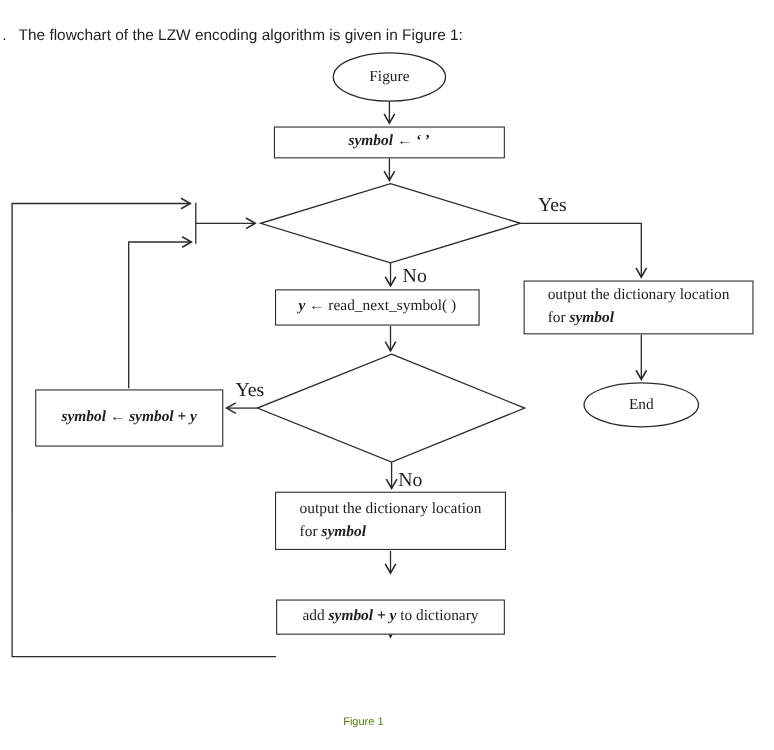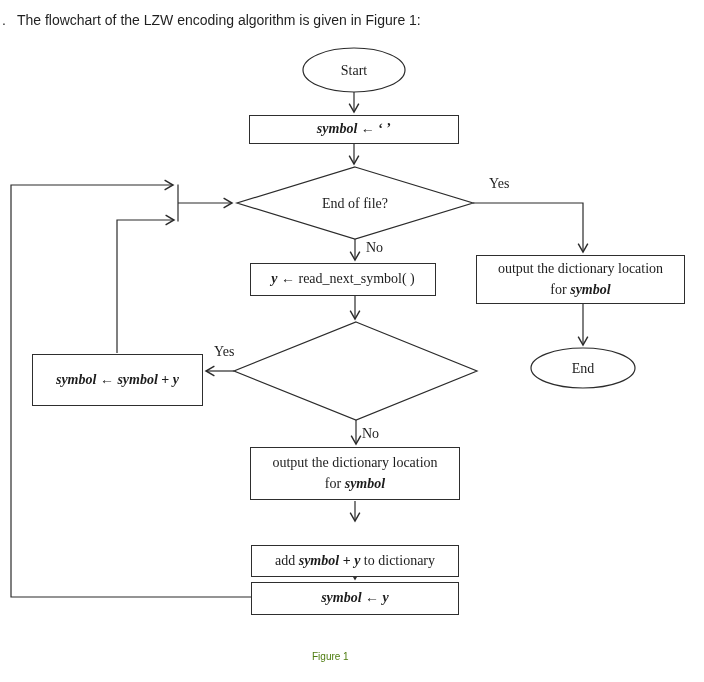--- a/index.html
+++ b/index.html
@@ -8,53 +8,52 @@
     width: 704px;
     height: 682px;
     background: #ffffff;
     font-family: "Liberation Serif", "DejaVu Serif", serif;
     color: #1c1c1c;
     overflow: hidden;
   }
   .heading {
     position: absolute;
     left: 2px;
-    top: 12px;
+    top: 23px;
     font-family: "Liberation Sans", "DejaVu Sans", sans-serif;
     font-size: 14px;
     color: #1f1f1f;
     white-space: nowrap;
   }
   .heading .marker { display: inline-block; }
   .heading .htext { display: inline-block; margin-left: 11px; }
   svg.flowlines { position: absolute; left: 0; top: 0; width: 704px; height: 682px; }
   .pbox {
     position: absolute;
     box-sizing: border-box;
     border: 1.5px solid #2e2e2e;
     background: #ffffff;
     display: flex;
     align-items: center;
     justify-content: center;
-    text-align: center;
     font-size: 14px;
     line-height: 1.45;
   }
   .overlay {
     position: absolute;
     display: flex;
     align-items: center;
     justify-content: center;
     text-align: center;
     font-size: 14px;
     line-height: 1.5;
   }
   .lbl {
     position: absolute;
-    font-size: 14px;
+    font-size: 18px;
     white-space: nowrap;
   }
   .bi { font-weight: 700; font-style: italic; }
   .b  { font-weight: 700; }
   .caption {
     position: absolute;
     left: 312px;
     top: 651px;
     font-family: "Liberation Sans", "DejaVu Sans", sans-serif;
     font-size: 10px;
@@ -101,21 +100,21 @@
       <path d="M117,353 L117,220 L174,220" marker-end="url(#arr)"></path>
 
       <path d="M251,597 L11,597 L11,185 L173,185" marker-end="url(#arr)"></path>
 
       <path d="M178,184.4 L178,221.6"></path>
       <path d="M178,203 L232,203" marker-end="url(#arr)"></path>
     </g>
   </svg>
 
   <div class="overlay" style="left:303px;top:48px;width:102px;height:44px">
-    <span>Start</span>
+    <span>Figure</span>
   </div>
   <div class="overlay" style="left:531px;top:348px;width:104px;height:40px">
     <span>End</span>
   </div>
 
   <div class="pbox" style="left:249px;top:115px;width:210px;height:29px">
     <span><span class="bi">symbol</span><span class="b"> ← ‘ ’</span></span>
   </div>
 
   <div class="pbox" style="left:250px;top:263px;width:186px;height:33px">
@@ -137,27 +136,21 @@
     <div>
       <div>output the dictionary location</div>
       <div><span>for </span><span class="bi">symbol</span></div>
     </div>
   </div>
 
   <div class="pbox" style="left:251px;top:545px;width:208px;height:32px">
     <span><span>add </span><span class="bi">symbol</span><span class="b"> + </span><span class="bi">y</span><span> to dictionary</span></span>
   </div>
 
-  <div class="pbox" style="left:251px;top:582px;width:208px;height:33px">
-    <span><span class="bi">symbol</span><span class="b"> ← </span><span class="bi">y</span></span>
-  </div>
 
-  <div class="overlay" style="left:265px;top:192px;width:180px;height:22px">
-    <span>End of file?</span>
-  </div>
 
 
   <div class="lbl" style="left:489px;top:176px">Yes</div>
   <div class="lbl" style="left:366px;top:240px">No</div>
   <div class="lbl" style="left:214px;top:344px">Yes</div>
   <div class="lbl" style="left:362px;top:426px">No</div>
 
   <div class="caption">Figure 1</div>
 
 </div>

